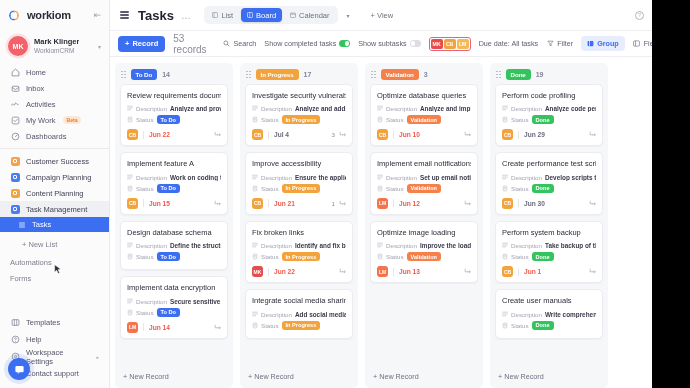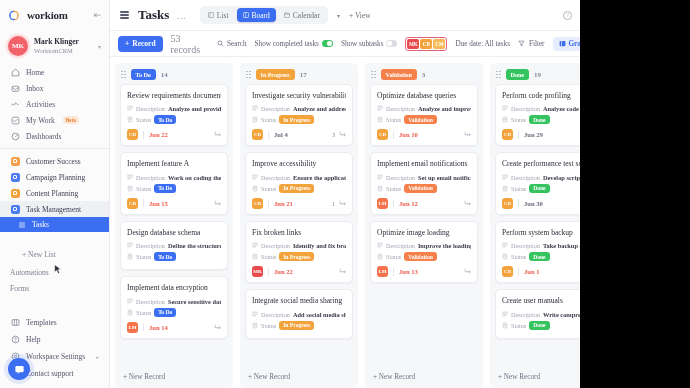--- a/index.html
+++ b/index.html
@@ -4,25 +4,24 @@
 <style>
   * { box-sizing: border-box; margin: 0; padding: 0; }
   html, body {
     width: 690px; height: 388px;
     background: #000;
     font-family: "Liberation Sans", sans-serif;
     overflow: hidden;
   }
   .app {
     position: relative;
-    width: 580px; height: 388px;
+    width: 652px; height: 388px;
     background: #bef264;
     display: flex;
     overflow: hidden;
-    font-family: Liberation Serif, serif;
   }
 
   
   .sidebar {
     width: 110px; height: 100%;
     background: #fbfbfc;
     border-right: 1px solid #e9e9ee;
     display: flex; flex-direction: column;
     flex: 0 0 110px;
     position: relative;
@@ -86,21 +85,21 @@
   .nav-divider { height: 1px; background: #e9e9ee; margin: 4px 0; }
 
   .sub-active {
     background: #3b6ef0; color: #fff;
     display: flex; align-items: center; gap: 6px;
     height: 15px; padding: 0 10px 0 18px;
     font-size: 7.5px; cursor: pointer;
   }
   .newlist {
     font-size: 7.5px; color: #7e7e90;
-    padding: 18px 10px 5px 22px; cursor: pointer;
+    padding: 8px 10px 5px 22px; cursor: pointer;
   }
   .plain-item {
     font-size: 7.5px; color: #7e7e90;
     padding: 3.5px 10px; cursor: pointer;
   }
   .sidebar-bottom { margin-top: auto; padding-bottom: 6px; }
   .chat-bubble {
     position: absolute; left: 8px; bottom: 8px;
     width: 22px; height: 22px; border-radius: 50%;
     background: #3b6ef0;
@@ -129,21 +128,21 @@
     display: flex; align-items: center; gap: 2px;
     background: #f2f3f6; border-radius: 5px; padding: 2px; margin-left: 6px;
   }
   .vtab {
     display: flex; align-items: center; gap: 3px;
     font-size: 7.5px; color: #70707e;
     padding: 2.5px 6px; border-radius: 4px; cursor: pointer;
   }
   .vtab.active { background: #3b6ef0; color: #fff; box-shadow: 0 1px 2px rgba(0,0,0,.12);}
   .vtab-caret { font-size:6px; color:#8b8b99; padding: 0 2px; cursor:pointer;}
-  .addview { font-size: 7.5px; color: #70707e; cursor:pointer; }
+  .addview { font-size: 7.5px; color: #70707e; cursor:pointer;margin-left:12px; }
   .help-top { margin-left: auto; }
   .circ {
     width: 9px; height: 9px; border-radius: 50%;
     border: 1px solid #b5b5c2; color: #b5b5c2;
     font-size: 6px; display:flex; align-items:center; justify-content:center;
   }
 
   .toolbar {
     height: 26px; display: flex; align-items: center;
     padding: 0 8px; gap: 8px;

